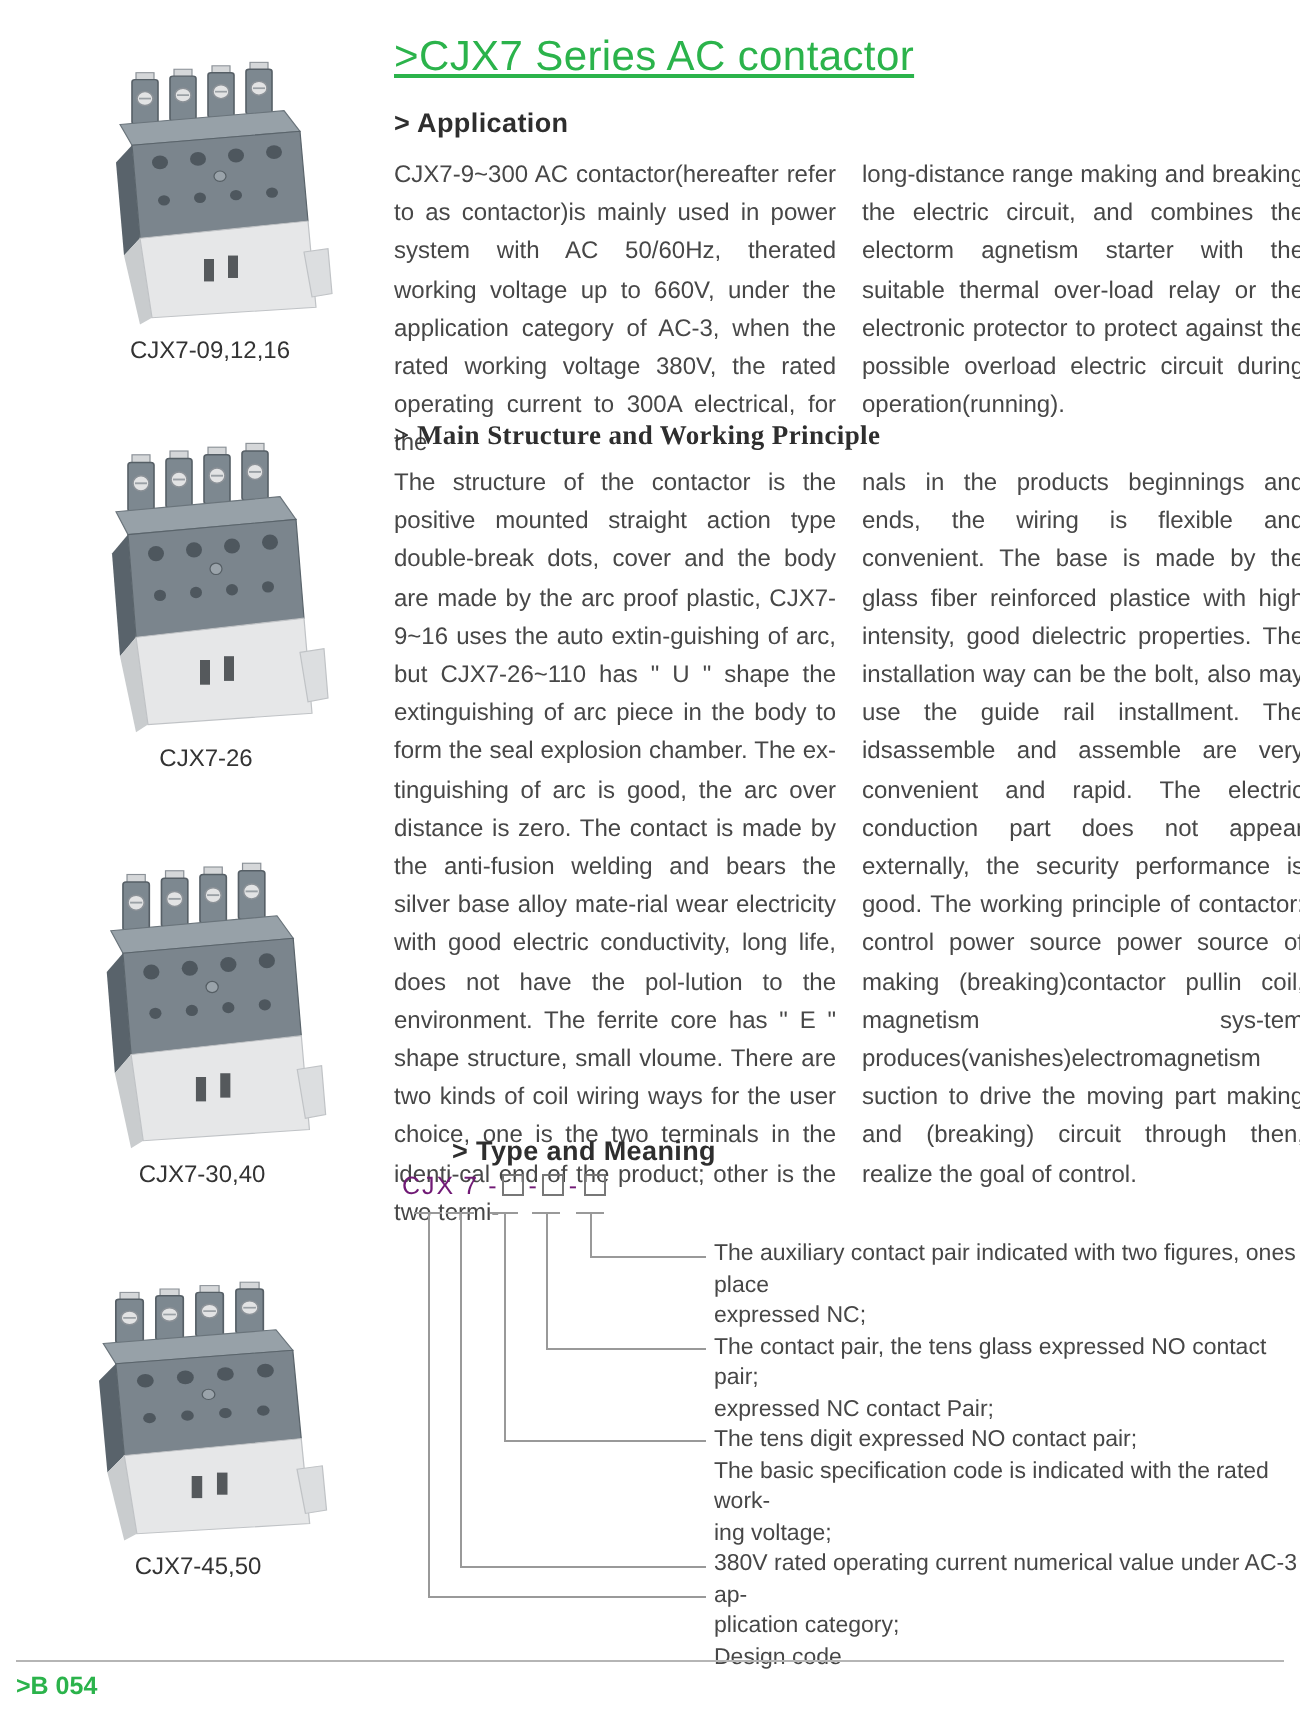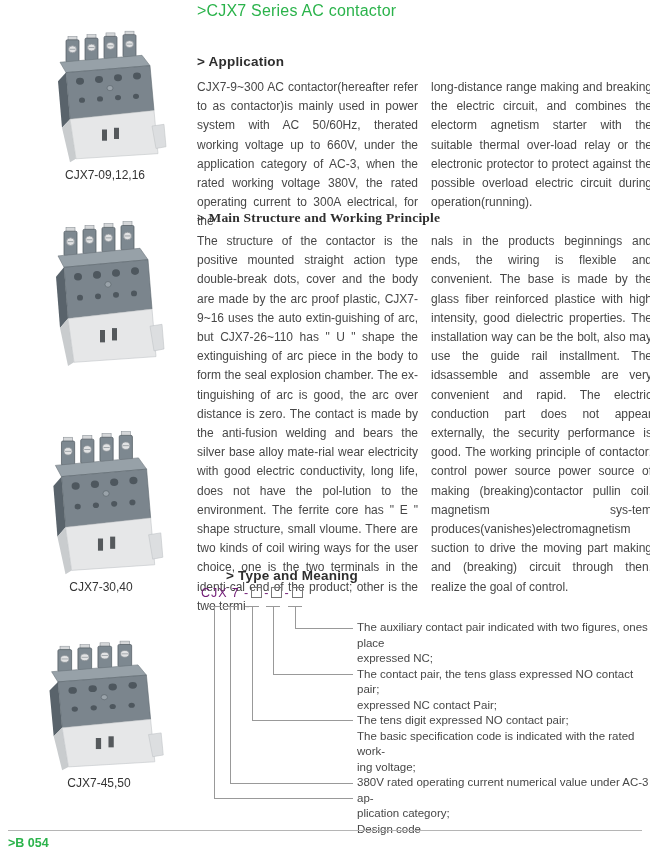--- a/index.html
+++ b/index.html
@@ -1,22 +1,22 @@
 <!DOCTYPE html>
 <html><head>
 <meta charset="utf-8">
 <style>
   html,body { margin:0; padding:0; background:#ffffff; }
   .page {
     position:relative; width:650px; height:860px; background:#ffffff;
     font-family:"Liberation Sans","DejaVu Sans",sans-serif; overflow:hidden;
   }
   .title {
-    position:absolute; left:197px; top:2px; font-size:16px; font-weight:500;
-    color:#2bb34b; letter-spacing:0.2px;
+    position:absolute; left:197px; top:17px; font-size:21px; font-weight:500;
+    color:#2bb34b; letter-spacing:0.2px;text-decoration:underline;
   }
   .sec-head {
     position:absolute; font-size:13.5px; font-weight:bold; color:#2e2e2e; letter-spacing:0.2px;
   }
   .twocol { position:absolute; left:197px; width:455px; display:flex; gap:13px; }
   .col {
     width:221px; text-align:justify; font-size:12px; line-height:19.2px; color:#474747;
   }
   
   .product { position:absolute; width:170px; text-align:center; }
@@ -108,20 +108,21 @@
     <svg width="150" height="138" viewBox="0 0 150 160" preserveAspectRatio="none">
         <use href="#contactor-art"></use>
       </svg>
     <div class="plabel">CJX7-09,12,16</div>
   </div>
 
   <div class="product" style="left:18px; top:216px;">
     <svg width="150" height="152" viewBox="0 0 150 160" preserveAspectRatio="none">
         <use href="#contactor-art"></use>
       </svg>
+    <div class="plabel">CJX7-26</div>
   </div>
 
   <div class="product" style="left:16px; top:426px;">
     <svg width="152" height="150" viewBox="0 0 150 160" preserveAspectRatio="none">
         <use href="#contactor-art"></use>
       </svg>
     <div class="plabel">CJX7-30,40</div>
   </div>
 
   <div class="product" style="left:14px; top:636px;">

